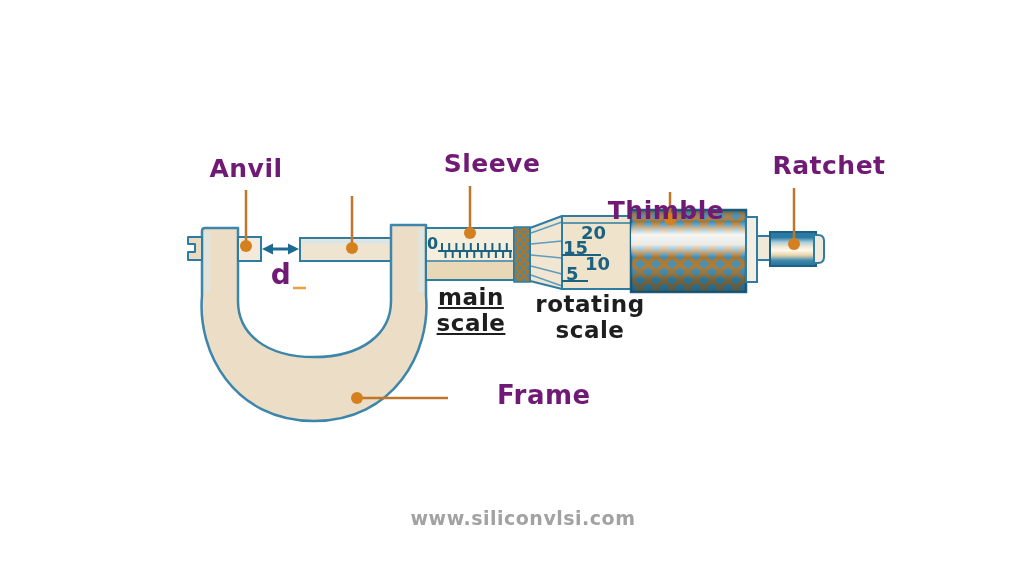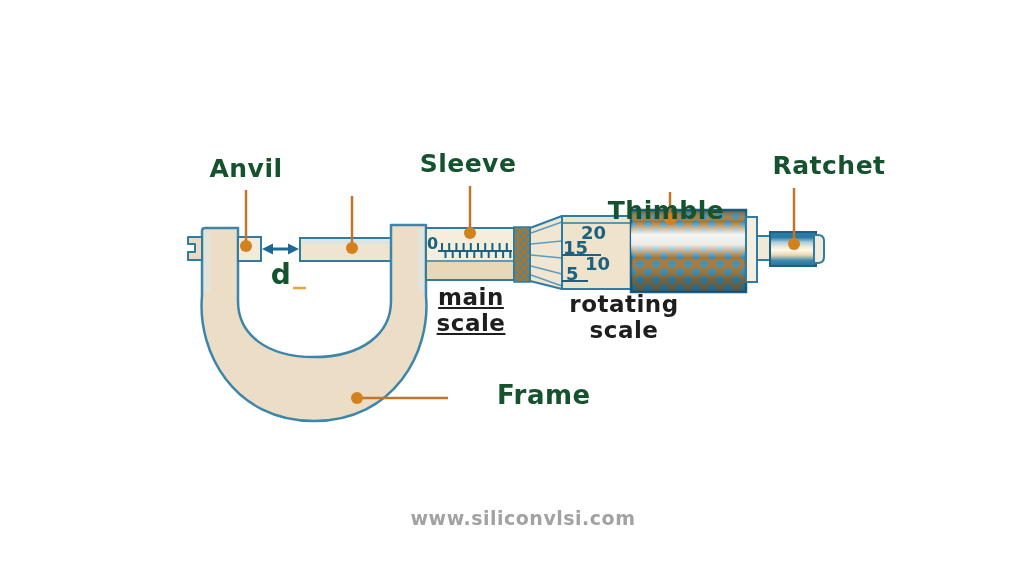--- a/index.html
+++ b/index.html
@@ -2,21 +2,21 @@
 <html><head>
 <meta charset="utf-8">
 <style>
   html,body { margin:0; padding:0; background:#fff; }
   .stage {
     position:relative; width:1024px; height:576px; background:#ffffff;
     overflow:hidden; font-family:"DejaVu Sans", sans-serif;
   }
   svg.art { position:absolute; left:0; top:0; }
   .lbl {
-    position:absolute; font-weight:700; color:#14532d; white-space:nowrap;
+    position:absolute; font-weight:700; color:#701a75; white-space:nowrap;
     transform:translateX(-50%); letter-spacing:0.5px;
   }
   .lbl.noctr { transform:none;margin-left:44px; }
   .lbl-part   { font-size:25px; }
   .lbl-d      { font-size:28px; }
   .lbl-frame  { font-size:26px; }
   .caption {
     position:absolute; font-weight:700; color:#1e1e1e; text-align:center;
     transform:translateX(-50%); font-size:23px; line-height:26px; letter-spacing:0.5px;
   }
@@ -142,31 +142,31 @@
       <circle cx="246" cy="246" r="6"></circle>
       <circle cx="352" cy="248" r="6"></circle>
       <circle cx="470" cy="233" r="6"></circle>
       <circle cx="670" cy="219" r="6"></circle>
       <circle cx="794" cy="244" r="6"></circle>
       <circle cx="357" cy="398" r="6"></circle>
     </g>
   </svg>
 
   <div class="lbl lbl-part" style="left:246px; top:154px;">Anvil</div>
-  <div class="lbl lbl-part" style="left:468px; top:149px;">Sleeve</div>
+  <div class="lbl lbl-part" style="left:492px; top:149px;">Sleeve</div>
   <div class="lbl lbl-part" style="left:666px; top:172px;margin-top:24px;">Thimble</div>
   <div class="lbl lbl-part" style="left:829px; top:151px;">Ratchet</div>
 
   <div class="lbl lbl-d" style="left:281px; top:258px;">d</div>
 
   <div class="caption" style="left:471px; top:284px;text-decoration:underline;">
     <span style="display:block">main</span>
     <span style="display:block">scale</span>
   </div>
-  <div class="caption" style="left:624px; top:291px;">
+  <div class="caption" style="left:590px; top:291px;">
     <span style="display:block">rotating</span>
     <span style="display:block">scale</span>
   </div>
 
   <div class="lbl noctr lbl-frame" style="left:453px; top:380px;">Frame</div>
 
   <div class="watermark">www.siliconvlsi.com</div>
 </div>
 
 </body></html>

